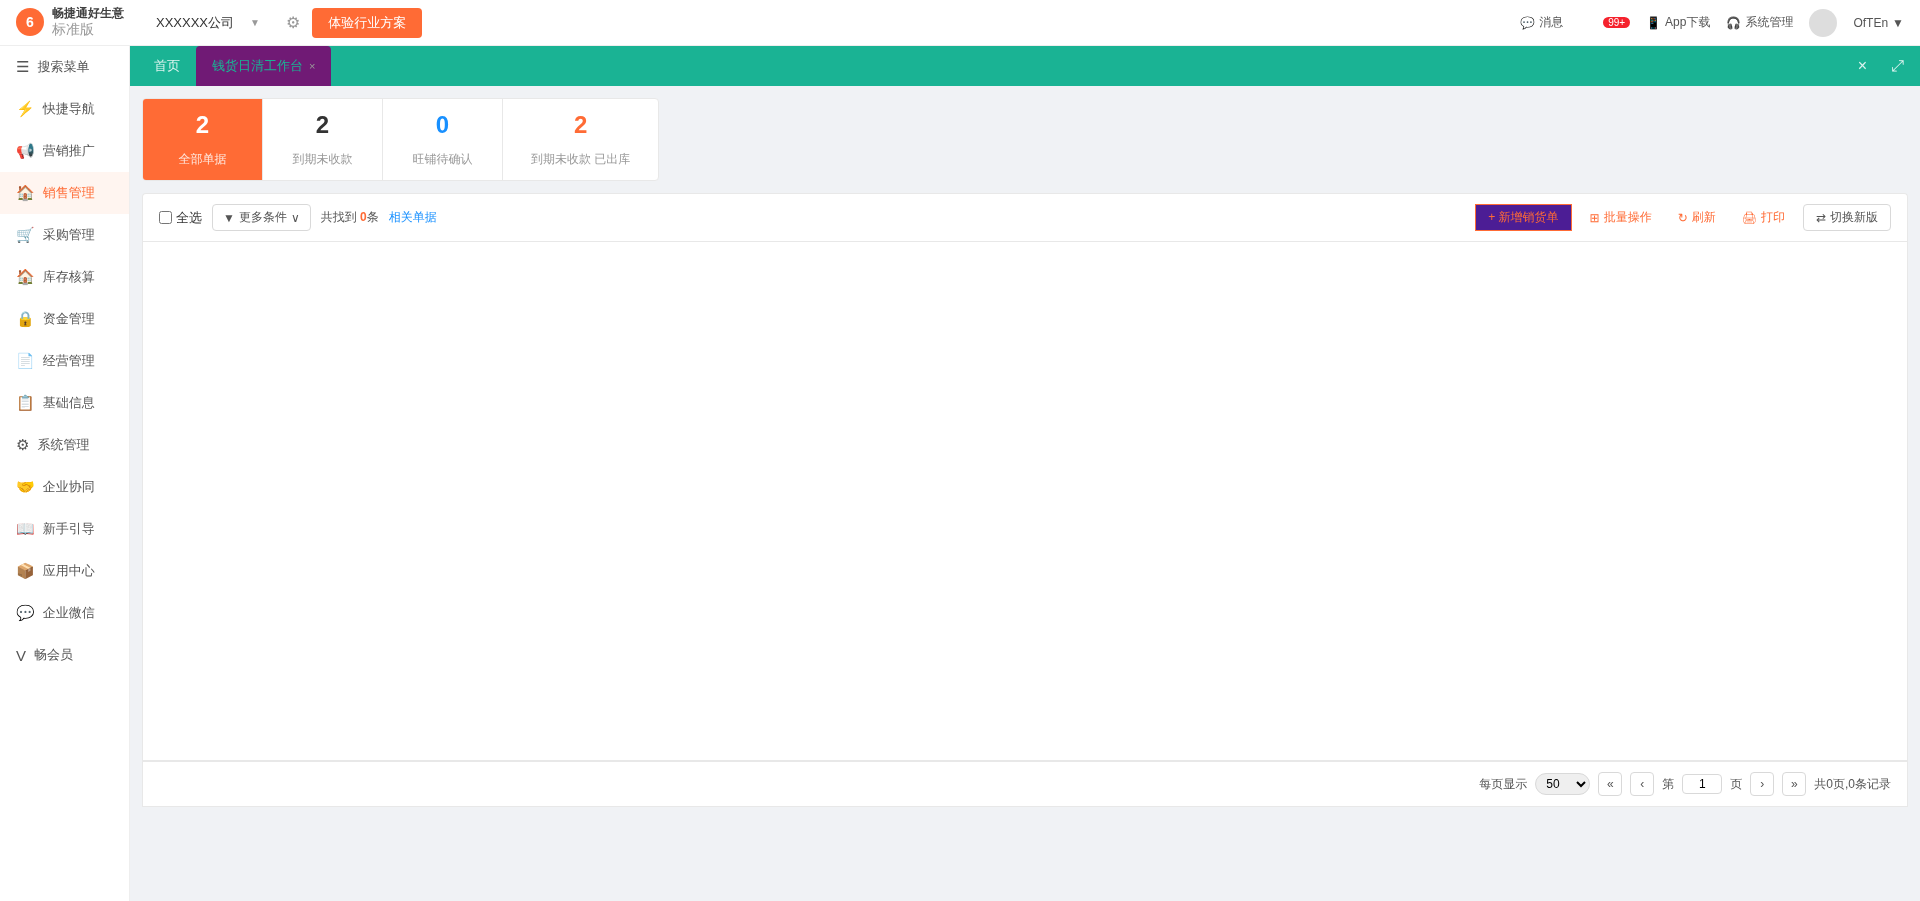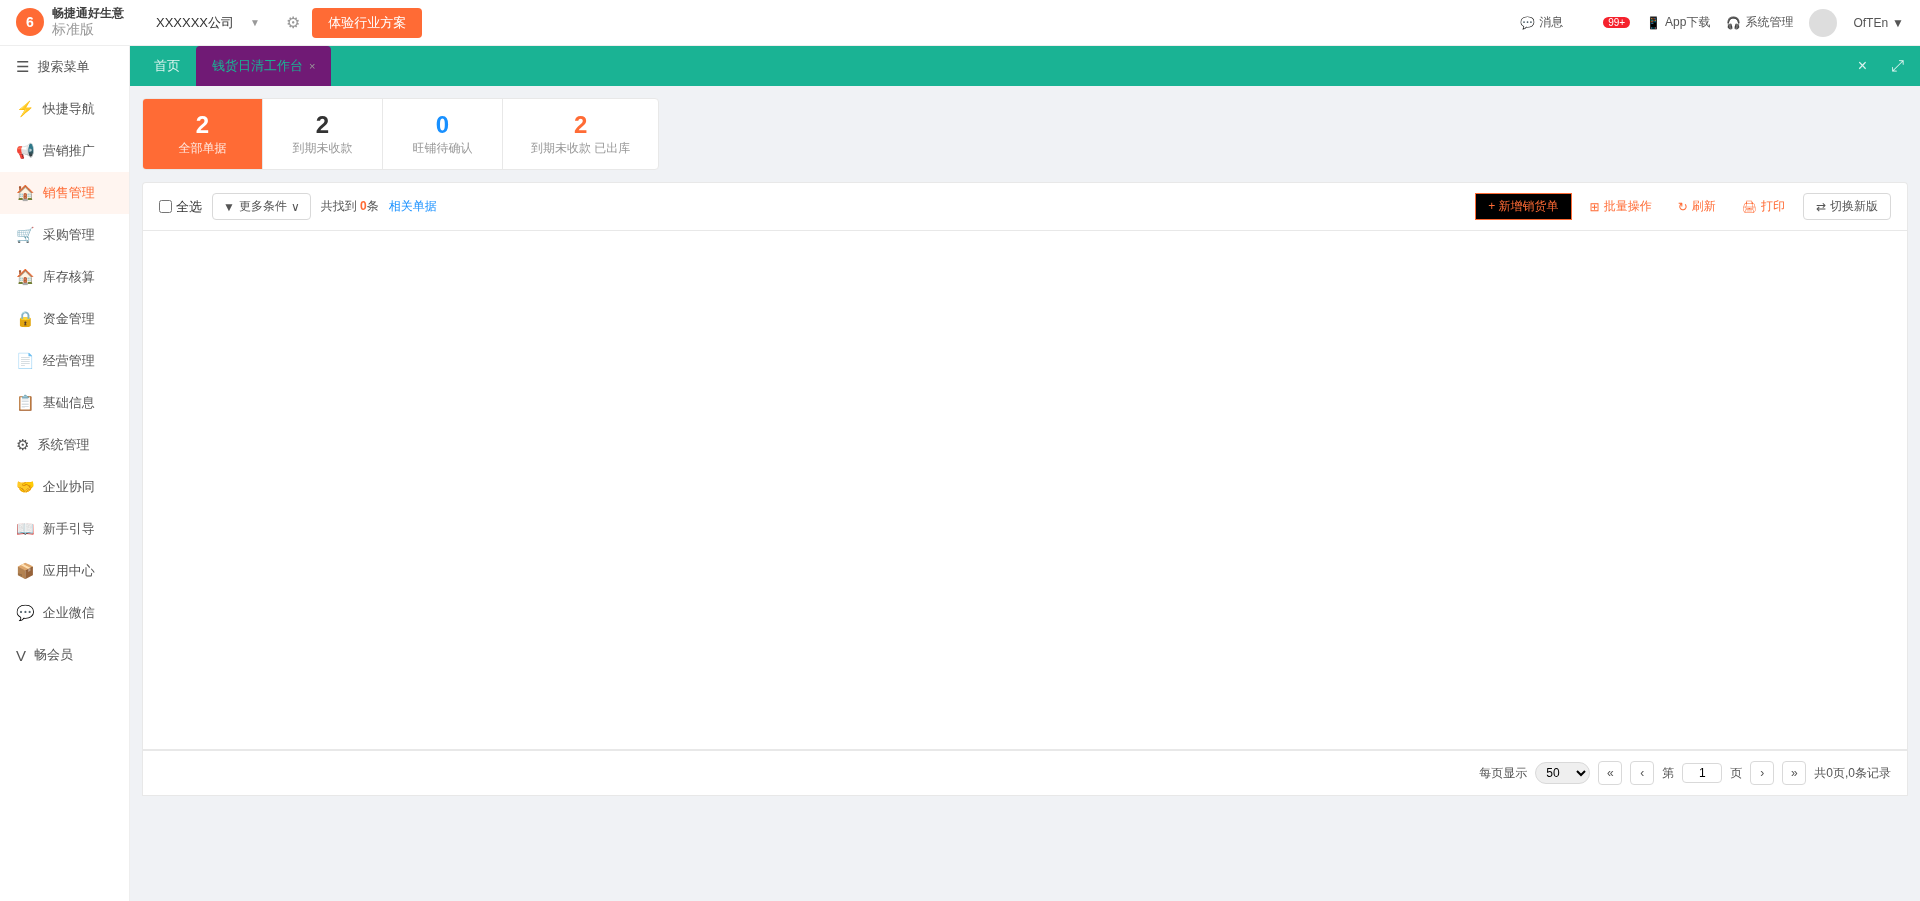--- a/index.html
+++ b/index.html
@@ -121,21 +121,21 @@
       border-right: 1px solid #e8e8e8; min-width: 120px;
     }
     .stat-card:last-child { border-right: none; }
     .stat-card.active { background: #ff6b35; }
     .stat-card.active .stat-number { color: #fff; }
     .stat-card.active .stat-label { color: rgba(255,255,255,0.85); }
     .stat-number { font-size: 24px; font-weight: bold; color: #333; }
     .stat-number.orange { color: #ff6b35; }
     .stat-number.blue { color: #1890ff; }
     .stat-number.white { color: #fff; }
-    .stat-label { font-size: 12px; color: #999; margin-top: 1px; }
+    .stat-label { font-size: 12px; color: #999; margin-top: 12px; }
     .stat-label.white { color: rgba(255,255,255,0.85); }
 
     
     .toolbar {
       background: #fff;
       padding: 10px 16px;
       display: flex; align-items: center; gap: 12px;
       border-radius: 4px 4px 0 0;
       border: 1px solid #e8e8e8;
       border-bottom: none;
@@ -146,21 +146,21 @@
     .filter-btn {
       display: flex; align-items: center; gap: 4px;
       border: 1px solid #d9d9d9; border-radius: 4px;
       padding: 4px 10px; cursor: pointer; background: #fff;
       color: #555; font-size: 12px;
     }
     .result-text { font-size: 12px; color: #555; }
     .result-count { color: #ff6b35; font-weight: bold; }
     .link-text { color: #1890ff; cursor: pointer; font-size: 12px; text-align: center; }
     .btn-primary-outline {
-      border: 1px solid #ff6b35; color: #ff6b35; background: #000000;
+      border: 1px solid #ff6b35; color: #ff6b35; background: #4c1d95;
       border-radius: 0; padding: 4px 12px; cursor: pointer; font-size: 12px;
       display: flex; align-items: center; gap: 4px;
     }
     .btn-icon {
       border: none; background: none; cursor: pointer;
       color: #555; font-size: 12px;
       display: flex; align-items: center; gap: 4px; padding: 4px 8px;
     }
     .btn-icon.orange { color: #ff6b35; }
     .btn-switch {

